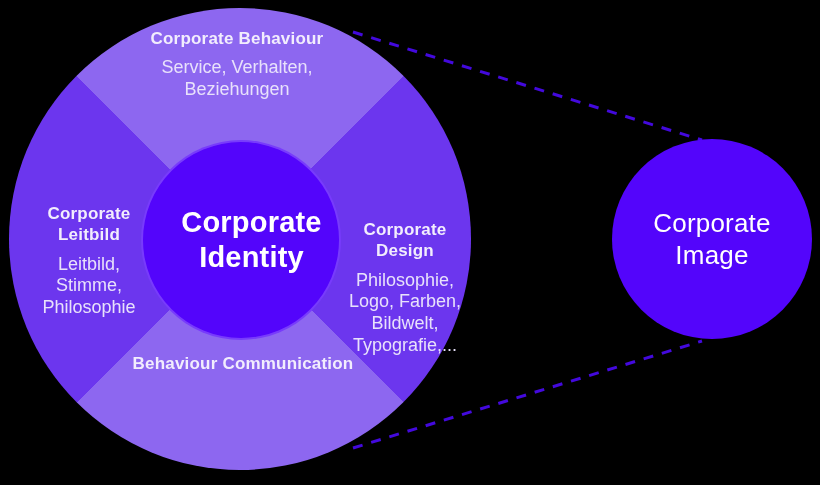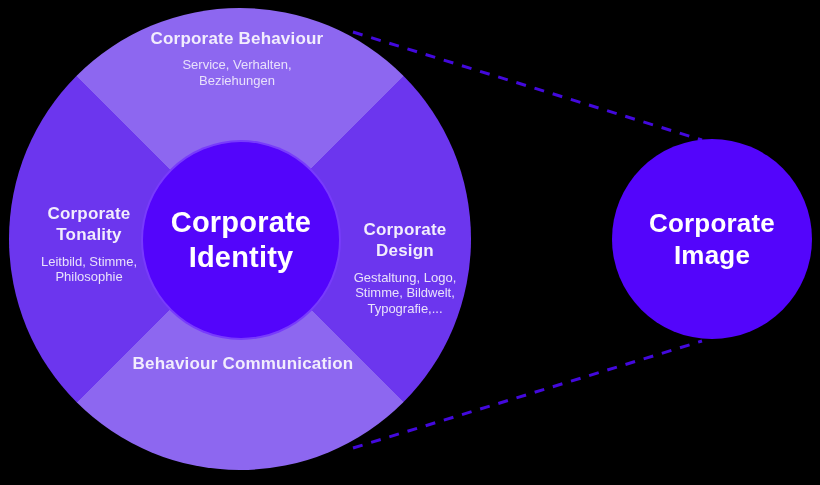--- a/index.html
+++ b/index.html
@@ -37,21 +37,21 @@
       var(--segment-light) 0 360deg);
   }
   
   .core{
     position:absolute;
     left:141px;top:140px;
     width:200px;height:200px;
     border-radius:50%;
     background:var(--core);
     border:2px solid rgba(255,255,255,0.22);
-    display:flex;align-items:center;justify-content:center;
+    display:flex;align-items:center;justify-content:flex-end;
     text-align:center;
   }
   .core .core-title{
     width:175px;
     color:var(--text);
     font-size:29px;
     font-weight:bold;
     line-height:1.22;
     letter-spacing:0.2px;
   }
@@ -62,40 +62,40 @@
     width:200px;height:200px;
     border-radius:50%;
     background:var(--core);
     display:flex;align-items:center;justify-content:center;
     text-align:center;
   }
   .image-circle .image-title{
     width:150px;
     color:var(--text);
     font-size:26px;
-    font-weight:bold;
+    font-weight:normal;
     line-height:1.25;
     letter-spacing:0.2px;
   }
   
   .segment-label{
     position:absolute;
     text-align:center;
     color:var(--text-soft);
   }
   .segment-label .seg-title{
     font-size:17px;
     font-weight:bold;
     line-height:1.25;
     letter-spacing:0.2px;
     color:var(--text-soft);
   }
   .segment-label .seg-sub{
     margin-top:8px;
-    font-size:13px;
+    font-size:18px;
     line-height:1.22;
     color:var(--text-sub);
   }
   .seg-top{left:147px;top:28px;width:180px;}
   .seg-left{left:28px;top:203px;width:122px;}
   .seg-right{left:343px;top:219px;width:124px;}
   .seg-bottom{left:132px;top:353px;width:222px;}
   
   .lines{
     position:absolute;left:0;top:0;
@@ -119,27 +119,27 @@
     <line x1="353" y1="32" x2="702" y2="140"></line>
     <line x1="353" y1="448" x2="702" y2="341"></line>
   </svg>
 
   <div class="segment-label seg-top">
     <div class="seg-title">Corporate Behaviour</div>
     <div class="seg-sub">Service, Verhalten, Beziehungen</div>
   </div>
 
   <div class="segment-label seg-left">
-    <div class="seg-title">Corporate Tonality</div>
+    <div class="seg-title">Corporate Leitbild</div>
     <div class="seg-sub">Leitbild, Stimme, Philosophie</div>
   </div>
 
   <div class="segment-label seg-right">
     <div class="seg-title">Corporate Design</div>
-    <div class="seg-sub">Gestaltung, Logo, Stimme, Bildwelt, Typografie,...</div>
+    <div class="seg-sub">Philosophie, Logo, Farben, Bildwelt, Typografie,...</div>
   </div>
 
   <div class="segment-label seg-bottom">
     <div class="seg-title">Behaviour Communication</div>
   </div>
 
   <div class="core">
     <div class="core-title">Corporate Identity</div>
   </div>
 

